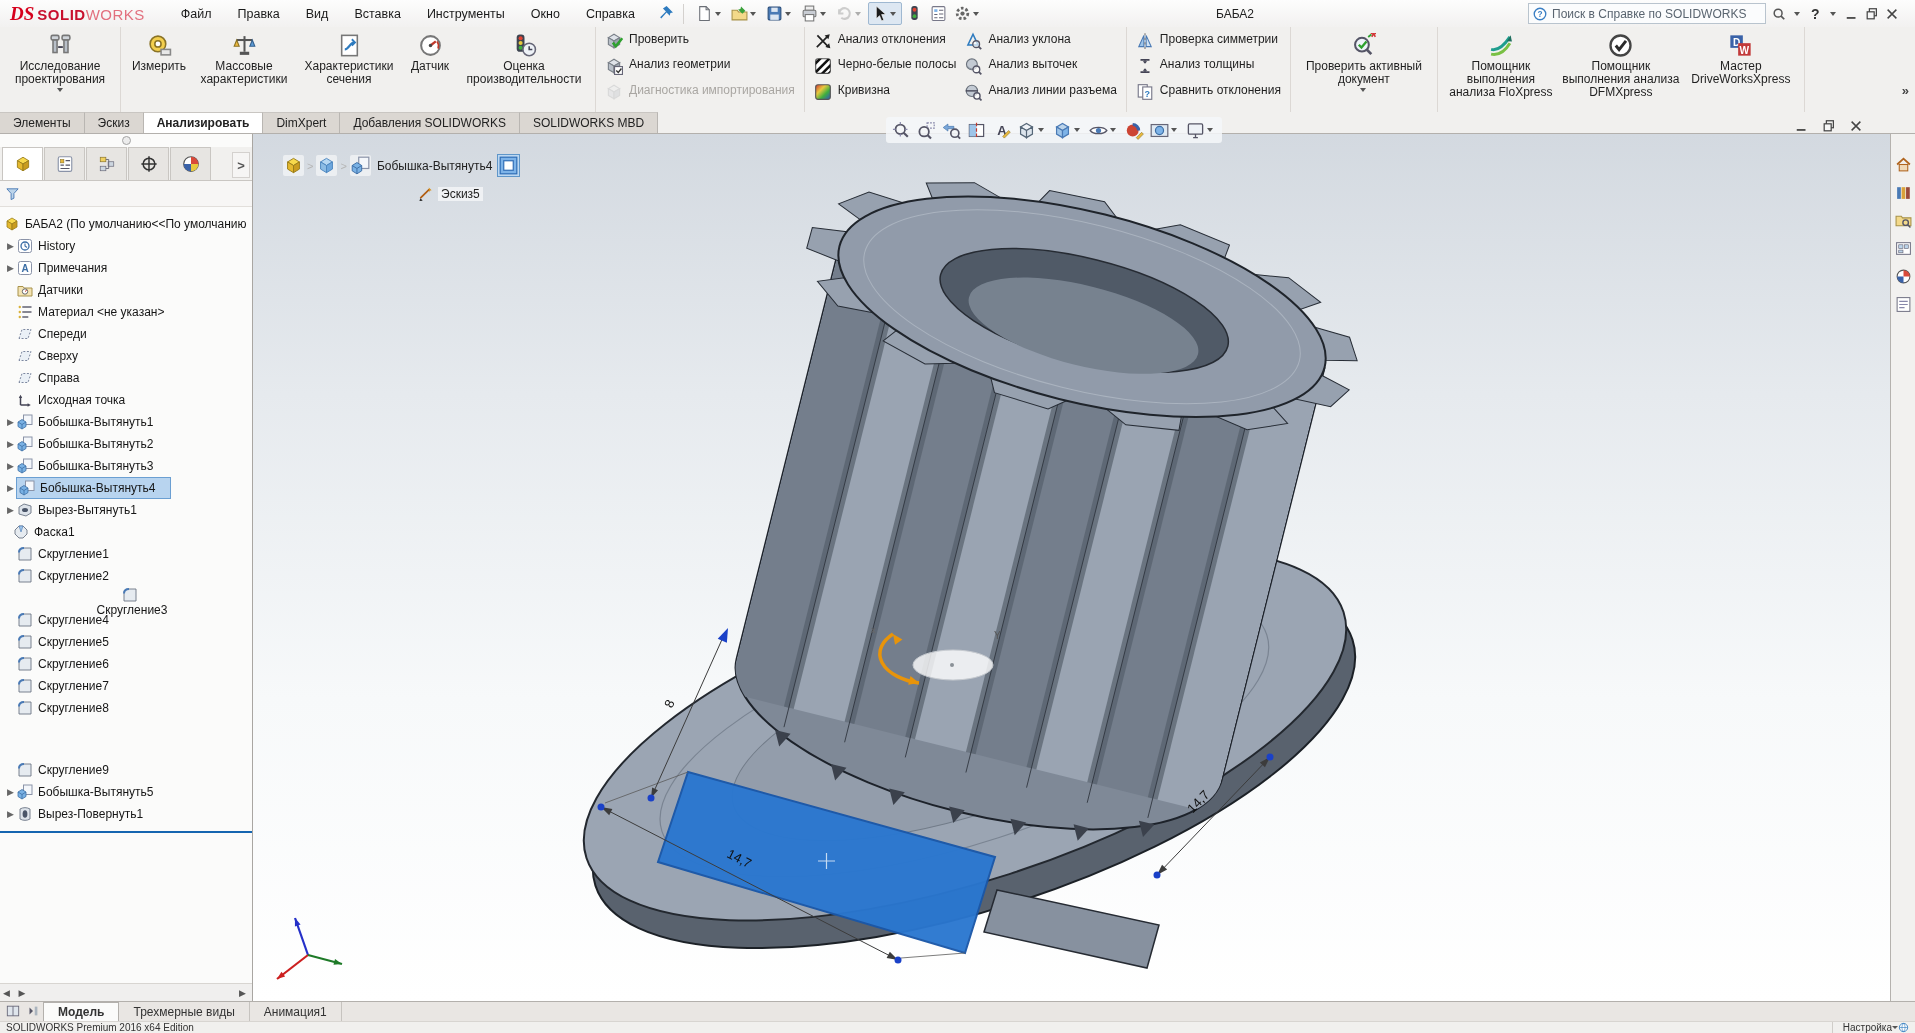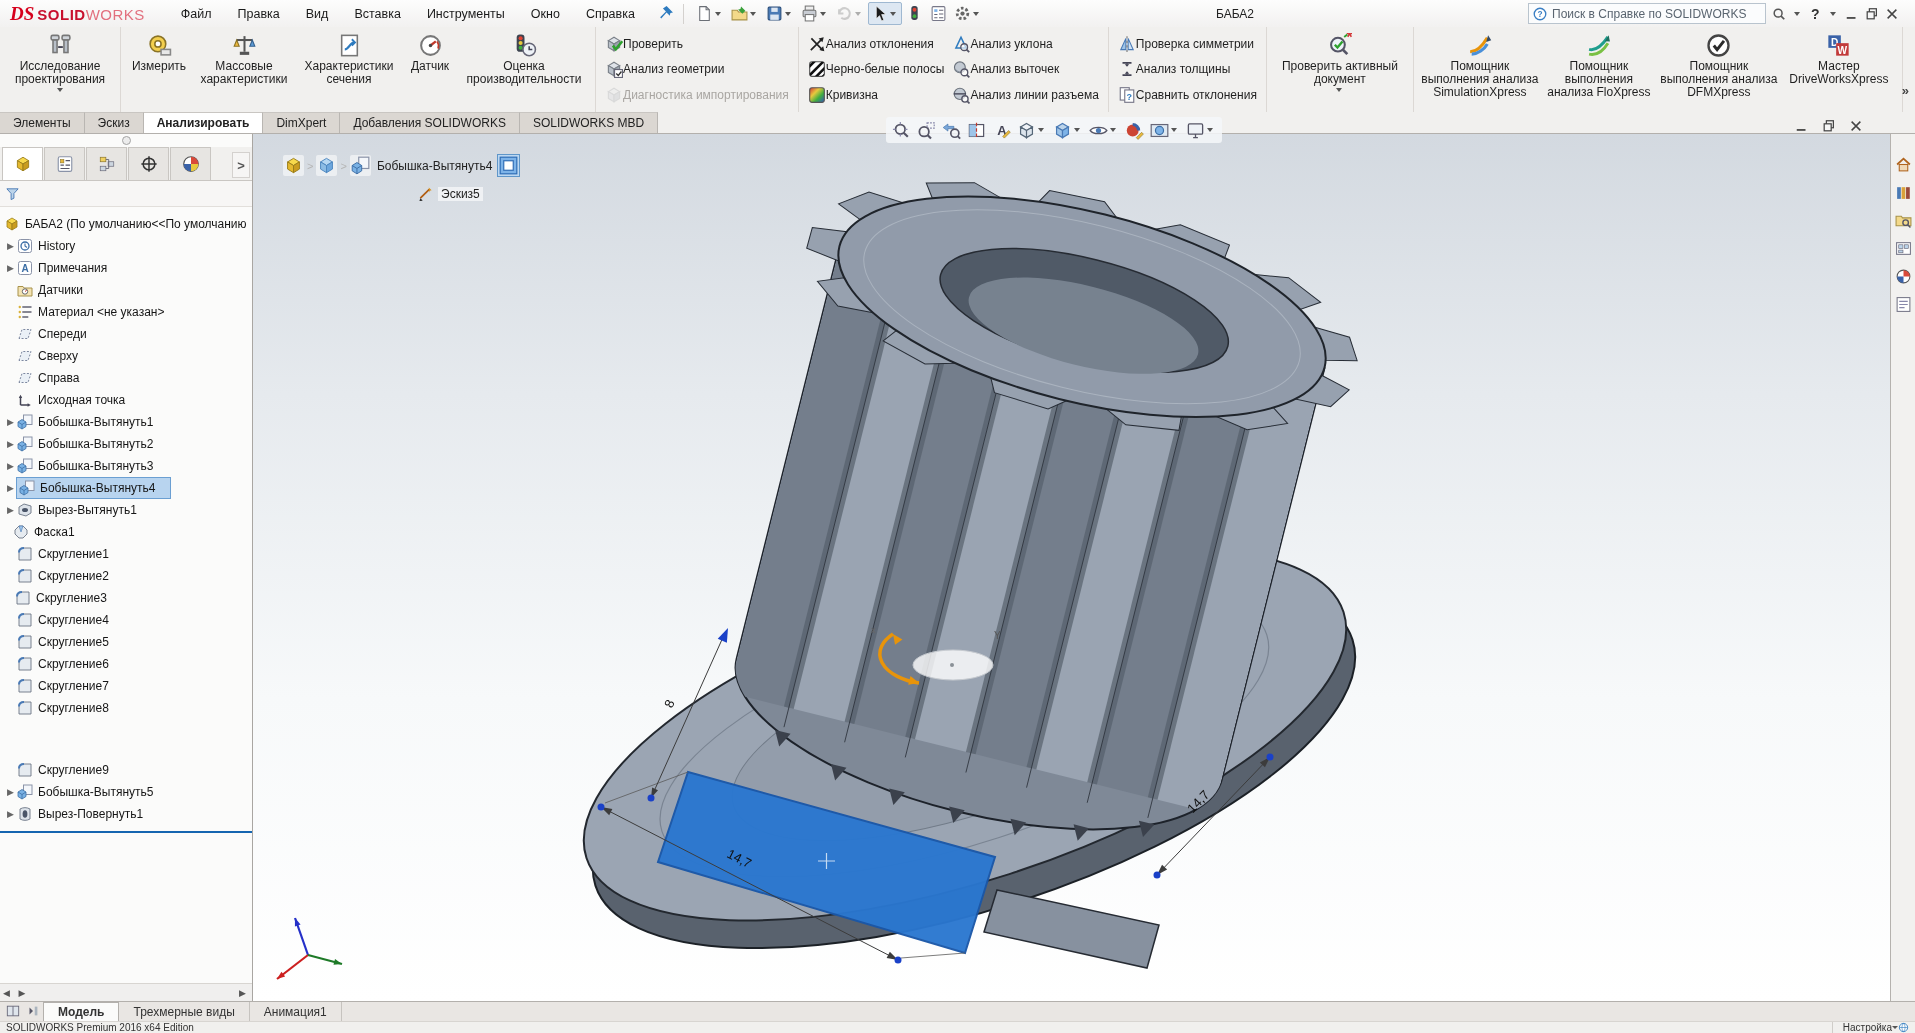--- a/index.html
+++ b/index.html
@@ -36,21 +36,21 @@
   .tb-right .wicon{width:14px;height:14px;}
   .helpq{font-size:14px;color:#333;font-weight:bold;padding:0 2px;}
   
   .ribbon{position:absolute;left:0;top:27px;width:1915px;height:85px;background:#f1f0ee;
     border-bottom:1px solid #c6c3bf;display:flex;align-items:stretch;}
   .rgroup{border-right:1px solid #dcd8d4;padding:3px 5px;display:flex;align-items:flex-start;}
   .ritem-lg{display:flex;flex-direction:column;align-items:center;gap:2px;padding:3px 2px;
     font-size:12px;line-height:13px;text-align:center;color:#1f1f1f;}
   .ritem-lg .ric{width:25px;height:25px;}
   .rcol{display:flex;flex-direction:column;justify-content:center;gap:1px;padding:2px 4px;height:100%;box-sizing:border-box;}
-  .ritem-sm{display:flex;align-items:center;gap:0;height:25px;font-size:12px;white-space:nowrap;color:#1f1f1f;}
+  .ritem-sm{display:flex;gap:6px;height:25px;font-size:12px;white-space:nowrap;color:#1f1f1f;}
   .ritem-sm .ric{width:18px;height:18px;flex:none;}
   .ritem-sm.disabled{color:#a9a6a2;}
   .ritem-sm.disabled .ric{opacity:.4;}
   .roverflow{position:absolute;right:6px;top:56px;color:#444;font-size:13px;font-weight:bold;}
   
   .tabrow{position:absolute;left:0;top:112px;width:1915px;height:22px;background:#f1f0ee;
     border-bottom:1px solid #b3b0ac;display:flex;align-items:stretch;box-sizing:border-box;}
   .rtab{padding:0 13px;font-size:12px;background:#dbd7d2;border-right:1px solid #b9b6b2;
     border-top:1px solid #c9c6c2;color:#222;display:flex;align-items:center;}
   .rtab.active{background:#fff;font-weight:bold;position:relative;z-index:2;}
@@ -430,28 +430,20 @@
               <line x1="10.2" y1="10.7" x2="13" y2="13.5" stroke="#556" stroke-width="1.7"></line>
               <path d="M5 7.5l1.7 1.8 3.2-3.8" stroke="#2ea12e" stroke-width="1.5" fill="none"></path>
               <text x="12.5" y="6.5" font-size="10" fill="#d23333" font-weight="bold">*</text>
               <path d="M11 2.5l2-1.5" stroke="#2ea12e" stroke-width="1.2"></path>
             </svg></span>
           <span>Проверить активный документ</span>
           <span class="caret"></span>
         </div>
       </div>
       <div class="rgroup">
-        <div class="ritem-lg" style="width: 118px;">
-          <span class="ic ric"><svg viewBox="0 0 16 16" xmlns="http://www.w3.org/2000/svg">
-              <path d="M2 12c4 0 8-4 11-9" stroke="#e8940a" stroke-width="2" fill="none"></path>
-              <path d="M3 13.5c4 0 8-3 10-6.5" stroke="#4a90d9" stroke-width="2" fill="none"></path>
-              <path d="M13.5 1.5l-1.2 4.2 3.2-1z" fill="#334a66"></path>
-            </svg></span>
-          <span>Помощник выполнения анализа SimulationXpress</span>
-        </div>
         <div class="ritem-lg" style="width: 112px;">
           <span class="ic ric"><svg viewBox="0 0 16 16" xmlns="http://www.w3.org/2000/svg">
               <path d="M2 10.5c4 1 8-2 12-8" stroke="#1f9e8e" stroke-width="1.9" fill="none"></path>
               <path d="M2 13.5c5 1 9-2 12-7" stroke="#79c043" stroke-width="1.9" fill="none"></path>
               <path d="M14.5 1.5l-2.4 3.8 3.2.2z" fill="#1f6e5e"></path>
             </svg></span>
           <span>Помощник выполнения анализа FloXpress</span>
         </div>
         <div class="ritem-lg" style="width: 120px;">
           <span class="ic ric"><svg viewBox="0 0 16 16" xmlns="http://www.w3.org/2000/svg">
@@ -761,21 +753,21 @@
           <span style="white-space: nowrap;">Скругление1</span>
         </div>
         <div class="trow" style="padding-left: 4px;">
           <span class="texp"></span>
           <span class="ic ticn"><svg viewBox="0 0 16 16" xmlns="http://www.w3.org/2000/svg">
               <path d="M14 14H2V6.5C2 3.6 4.1 2 7 2h7z" fill="#e6ebf0" stroke="#6b7585" stroke-width=".9"></path>
               <path d="M2 6.5C2 3.6 4.1 2 7 2" stroke="#4a7ab5" stroke-width="2" fill="none"></path>
             </svg></span>
           <span style="white-space: nowrap;">Скругление2</span>
         </div>
-        <div class="trow" style="padding-left: 2px;">
+        <div class="trow" style="padding-left: 12px; flex-direction: column;">
           <span class="texp"></span>
           <span class="ic ticn"><svg viewBox="0 0 16 16" xmlns="http://www.w3.org/2000/svg">
               <path d="M14 14H2V6.5C2 3.6 4.1 2 7 2h7z" fill="#e6ebf0" stroke="#6b7585" stroke-width=".9"></path>
               <path d="M2 6.5C2 3.6 4.1 2 7 2" stroke="#4a7ab5" stroke-width="2" fill="none"></path>
             </svg></span>
           <span style="white-space: nowrap;">Скругление3</span>
         </div>
         <div class="trow" style="padding-left: 4px;">
           <span class="texp"></span>
           <span class="ic ticn"><svg viewBox="0 0 16 16" xmlns="http://www.w3.org/2000/svg">

